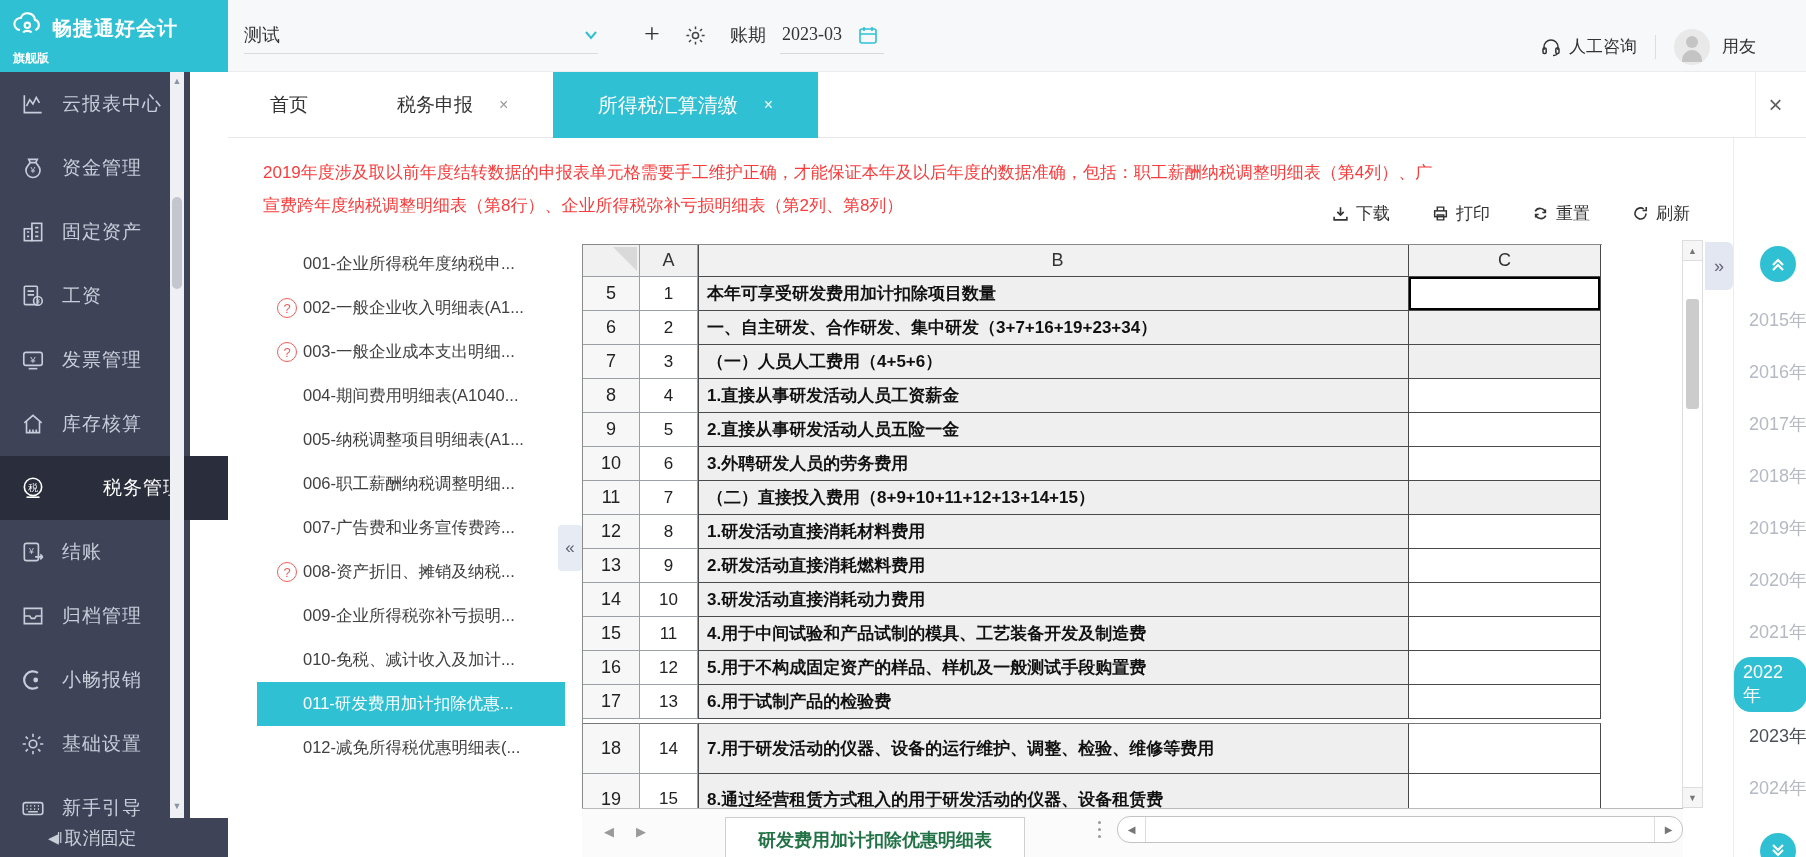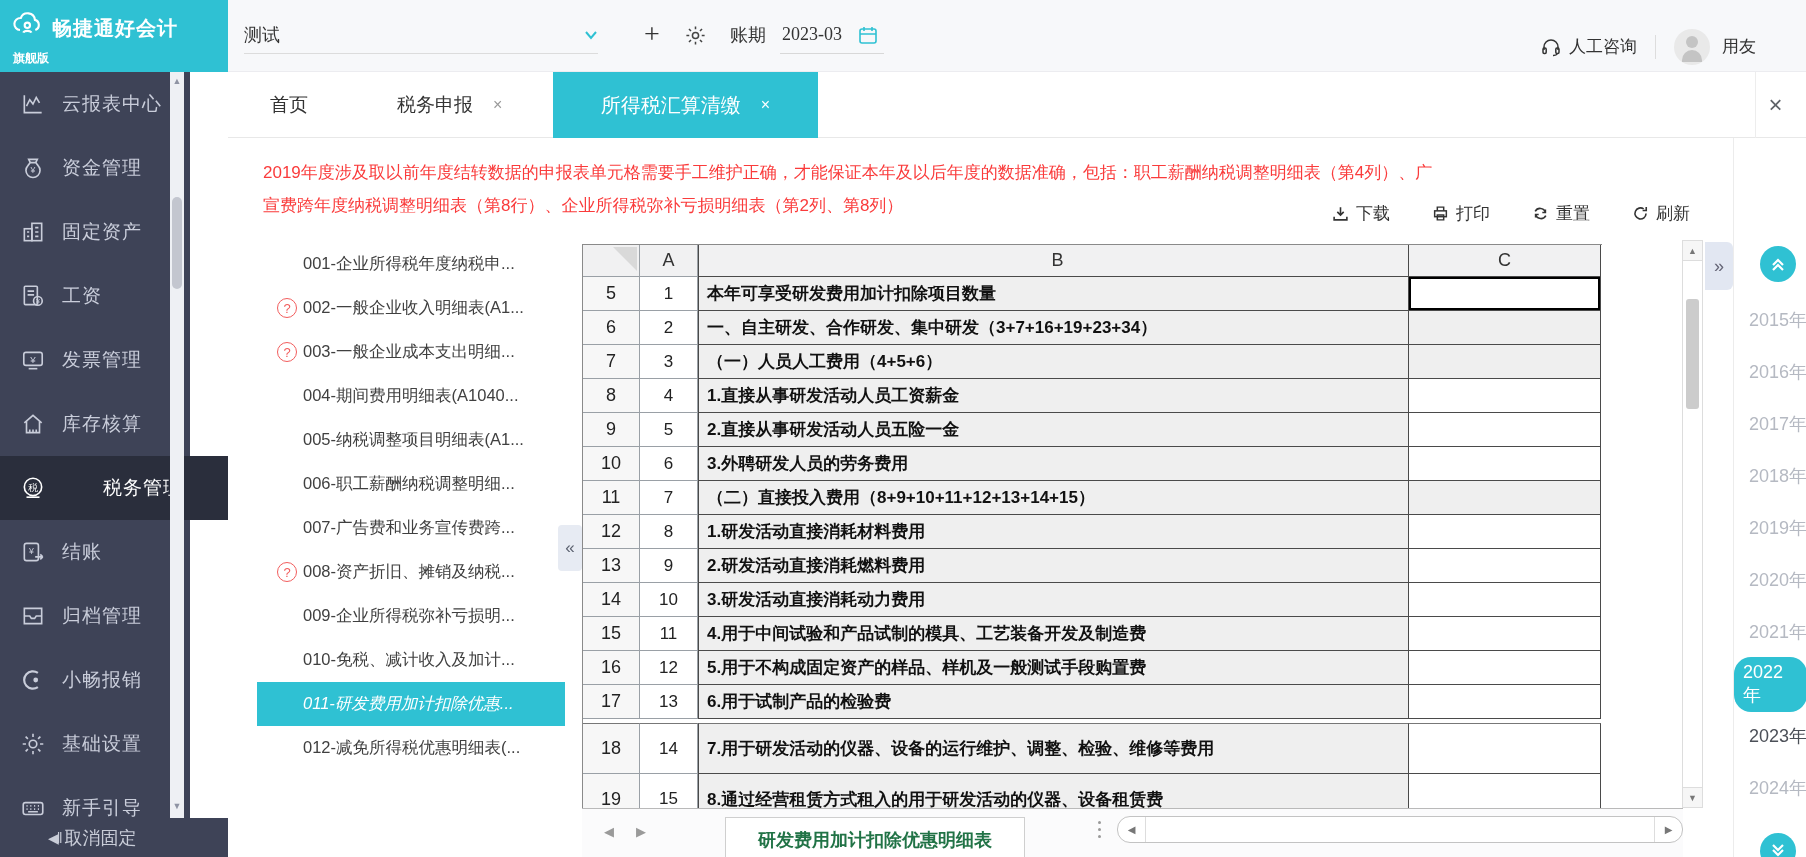--- a/index.html
+++ b/index.html
@@ -44,21 +44,21 @@
   .tb-right .support{display:flex;align-items:center;gap:8px;font-size:17px;color:#333;cursor:pointer;}
   .tb-div{width:1px;height:24px;background:#ddd;margin:0 6px;}
   .avatar{width:36px;height:36px;border-radius:50%;background:#e9e9e9;position:relative;overflow:hidden;cursor:pointer;}
   .avatar:before{content:"";position:absolute;left:12px;top:7px;width:12px;height:12px;border-radius:50%;background:#c4c4c4;}
   .avatar:after{content:"";position:absolute;left:8px;top:21px;width:20px;height:12px;border-radius:10px 10px 0 0;background:#c4c4c4;}
   .uname{font-size:17px;color:#333;cursor:pointer;}
 
   
   .tabbar{position:absolute;left:228px;top:72px;width:1578px;height:66px;background:#fff;border-bottom:1px solid #e8e8e8;}
   .tab-home{position:absolute;left:42px;top:0;height:66px;display:flex;align-items:center;font-size:19px;color:#333;cursor:pointer;}
-  .tab{position:absolute;top:0;height:66px;display:flex;align-items:center;gap:20px;font-size:19px;color:#333;cursor:pointer;padding:0 18px;}
+  .tab{position:absolute;top:0;height:66px;display:flex;align-items:center;gap:26px;font-size:19px;color:#333;cursor:pointer;padding:0 18px;}
   .tab .tclose{font-size:16px;color:#999;cursor:pointer;}
   .tab.t2{left:151px;}
   .tab.active{left:325px;width:265px;background:#2fc1d3;color:#fff;justify-content:center;font-size:20px;}
   .tab.active .tclose{color:#fff;}
   .panel-close{position:absolute;right:11px;top:0;width:40px;height:66px;border-left:1px solid #ededed;
                display:flex;align-items:center;justify-content:center;font-size:24px;color:#5f6368;cursor:pointer;}
 
   
   .content{position:absolute;left:228px;top:138px;width:1578px;height:719px;background:#fff;overflow:hidden;}
   .warning{position:absolute;left:35px;top:18px;width:1185px;font-size:17px;line-height:33px;color:#fa3b3b;}
@@ -66,21 +66,21 @@
   .tool-btn{display:flex;align-items:center;gap:7px;font-size:17px;color:#333;cursor:pointer;white-space:nowrap;}
   .tool-btn svg{width:17px;height:17px;}
 
   
   .form-list{position:absolute;left:29px;top:104px;width:308px;}
   .fitem{height:44px;display:flex;align-items:center;cursor:pointer;}
   .fhelp{visibility:hidden;width:20px;height:20px;border:1.5px solid #f25d5d;color:#f25d5d;border-radius:50%;
          font-size:13px;display:flex;align-items:center;justify-content:center;margin:0 6px 0 20px;flex:0 0 20px;}
   .fitem.has-help .fhelp{visibility:visible;}
   .flabel{font-size:16.5px;color:#404040;white-space:nowrap;overflow:hidden;}
-  .fitem.selected{background:#2fc1d3;font-style:italic;}
+  .fitem.selected{background:#2fc1d3;}
   .fitem.selected .flabel{color:#fff;}
   .collapse-handle{position:absolute;left:330px;top:387px;width:24px;height:46px;background:#e7ebf3;border-radius:4px;
                    display:flex;align-items:center;justify-content:center;font-size:17px;color:#5c6270;cursor:pointer;}
 
   
   .grid{position:absolute;left:354px;top:106px;width:1020px;border-left:1px solid #8a8a8a;border-top:1px solid #8a8a8a;}
   .trow,.thead{display:flex;}
   .cell{border-right:1px solid #9aa0a6;border-bottom:1px solid #9aa0a6;overflow:hidden;white-space:nowrap;
         display:flex;align-items:center;}
   .thead .cell{height:32px;background:#f1f1f2;justify-content:center;font-size:18px;color:#333;}

